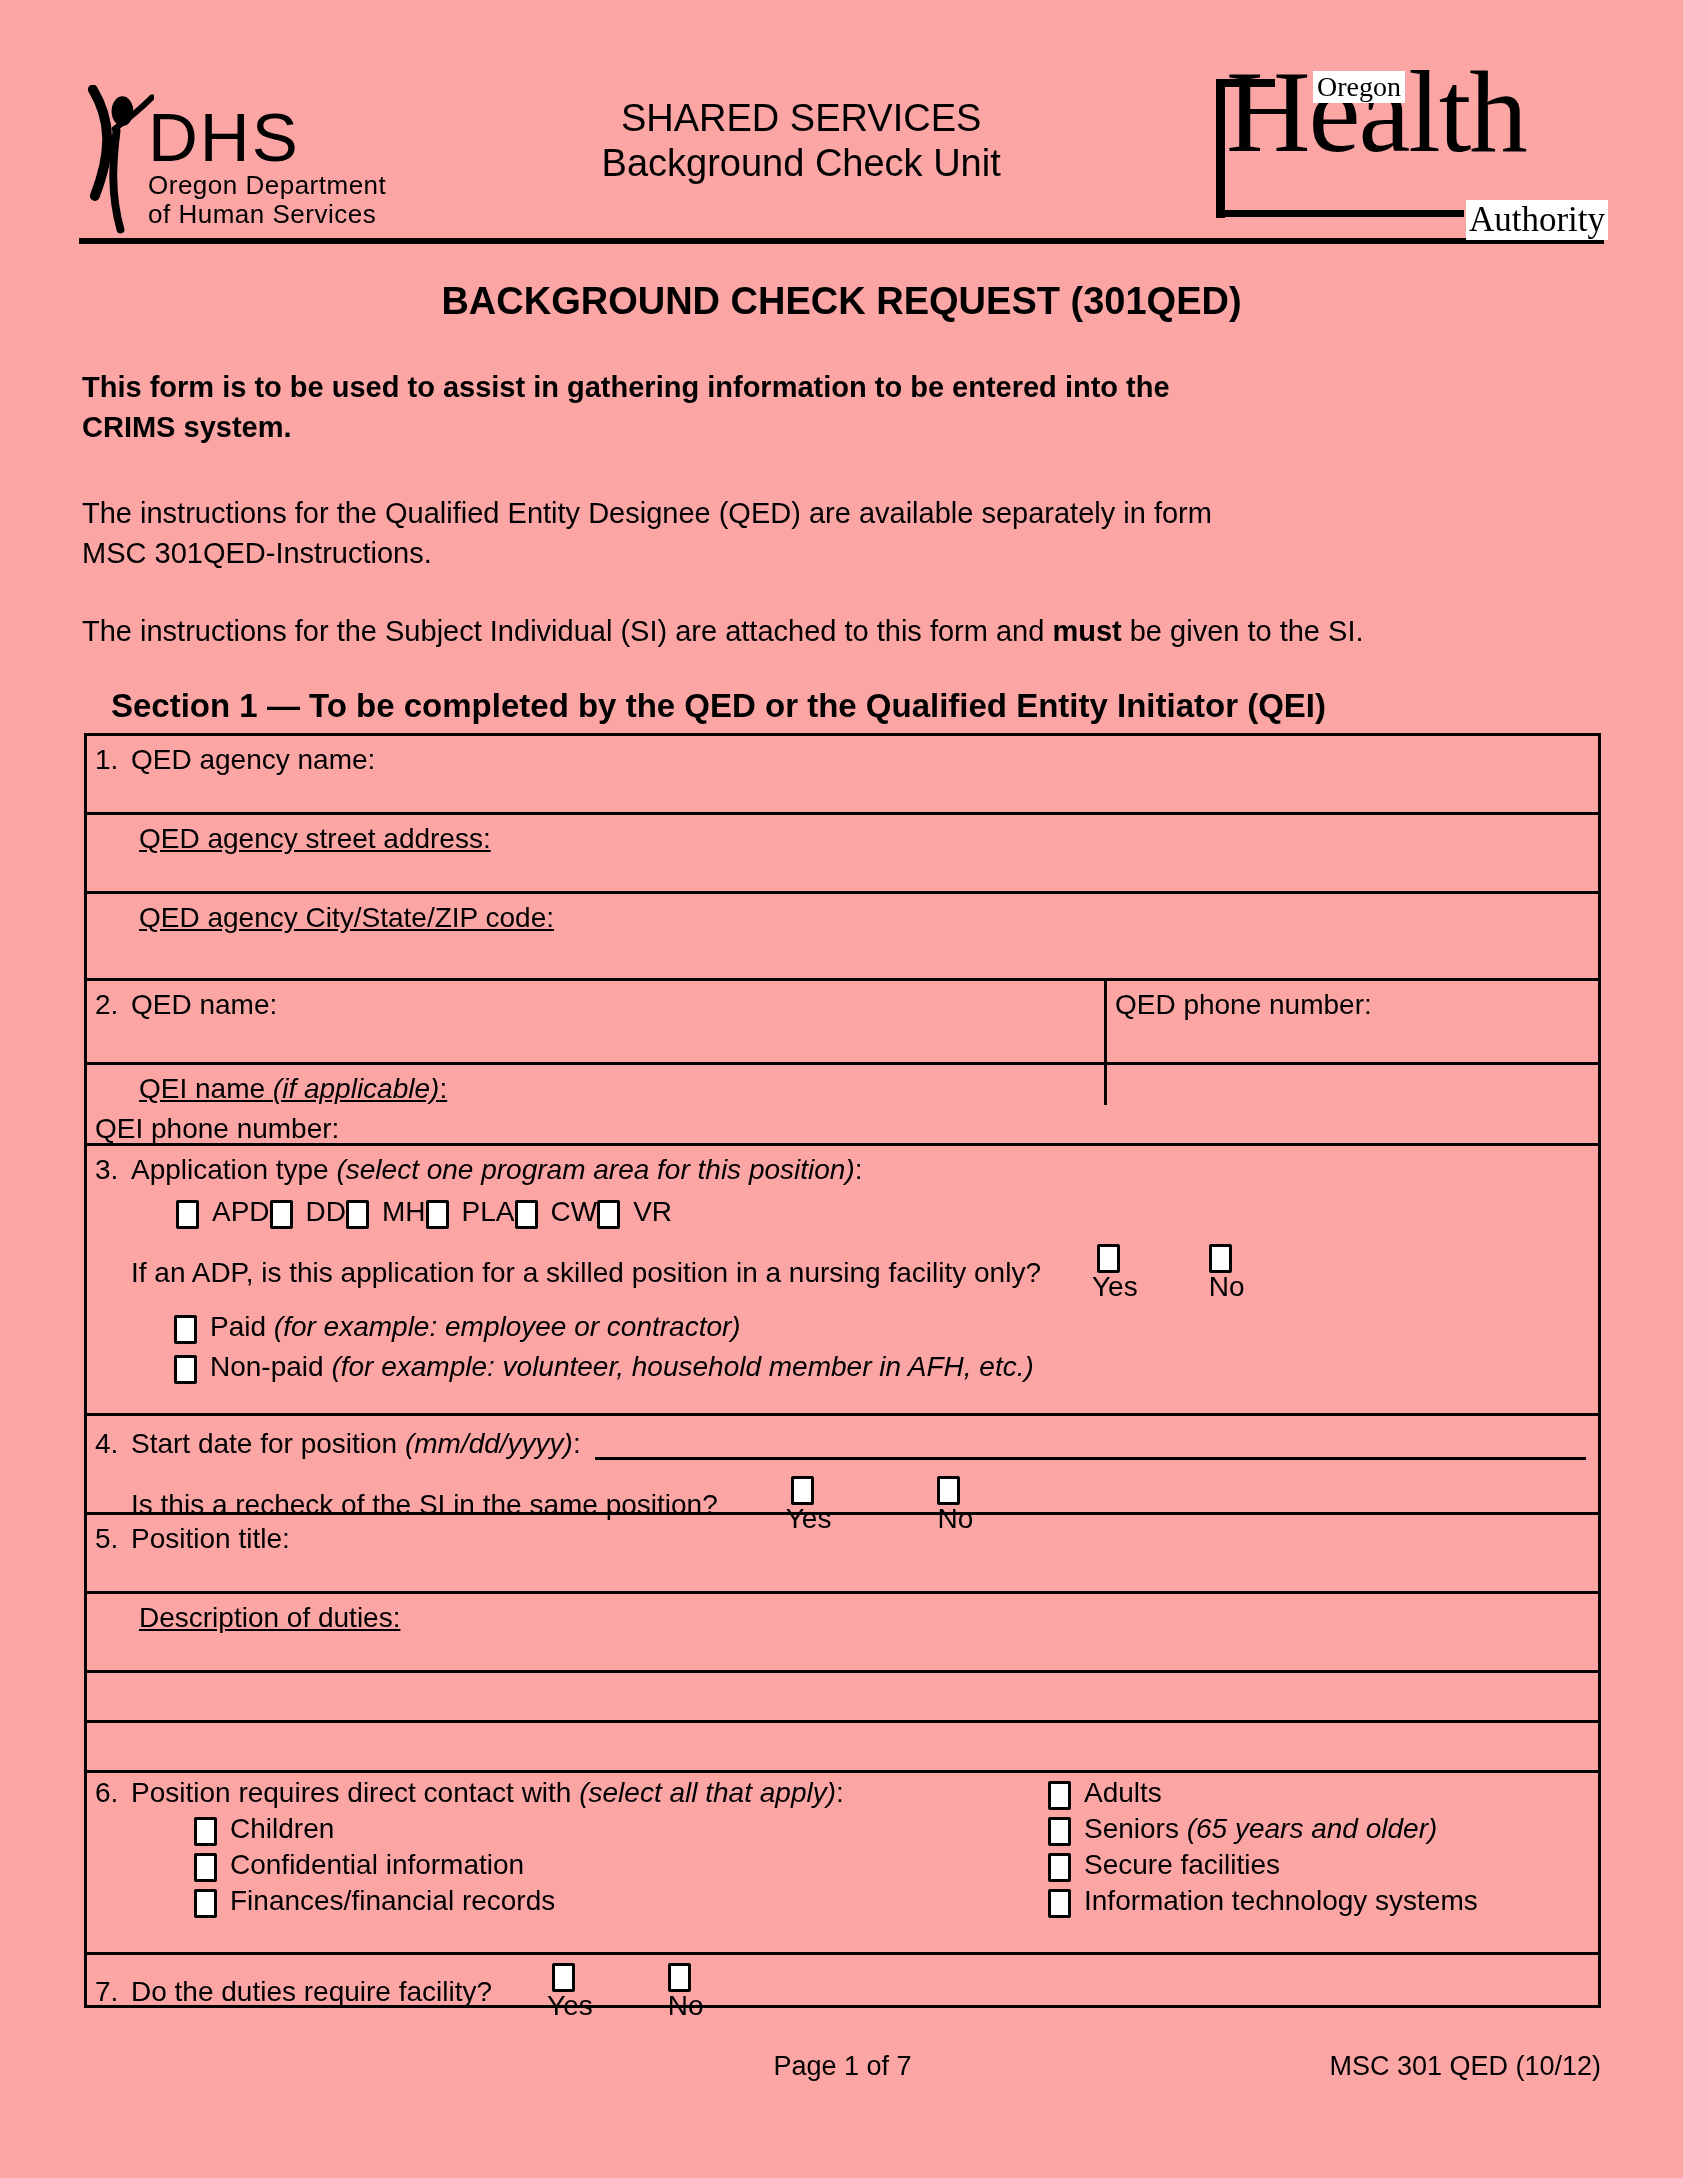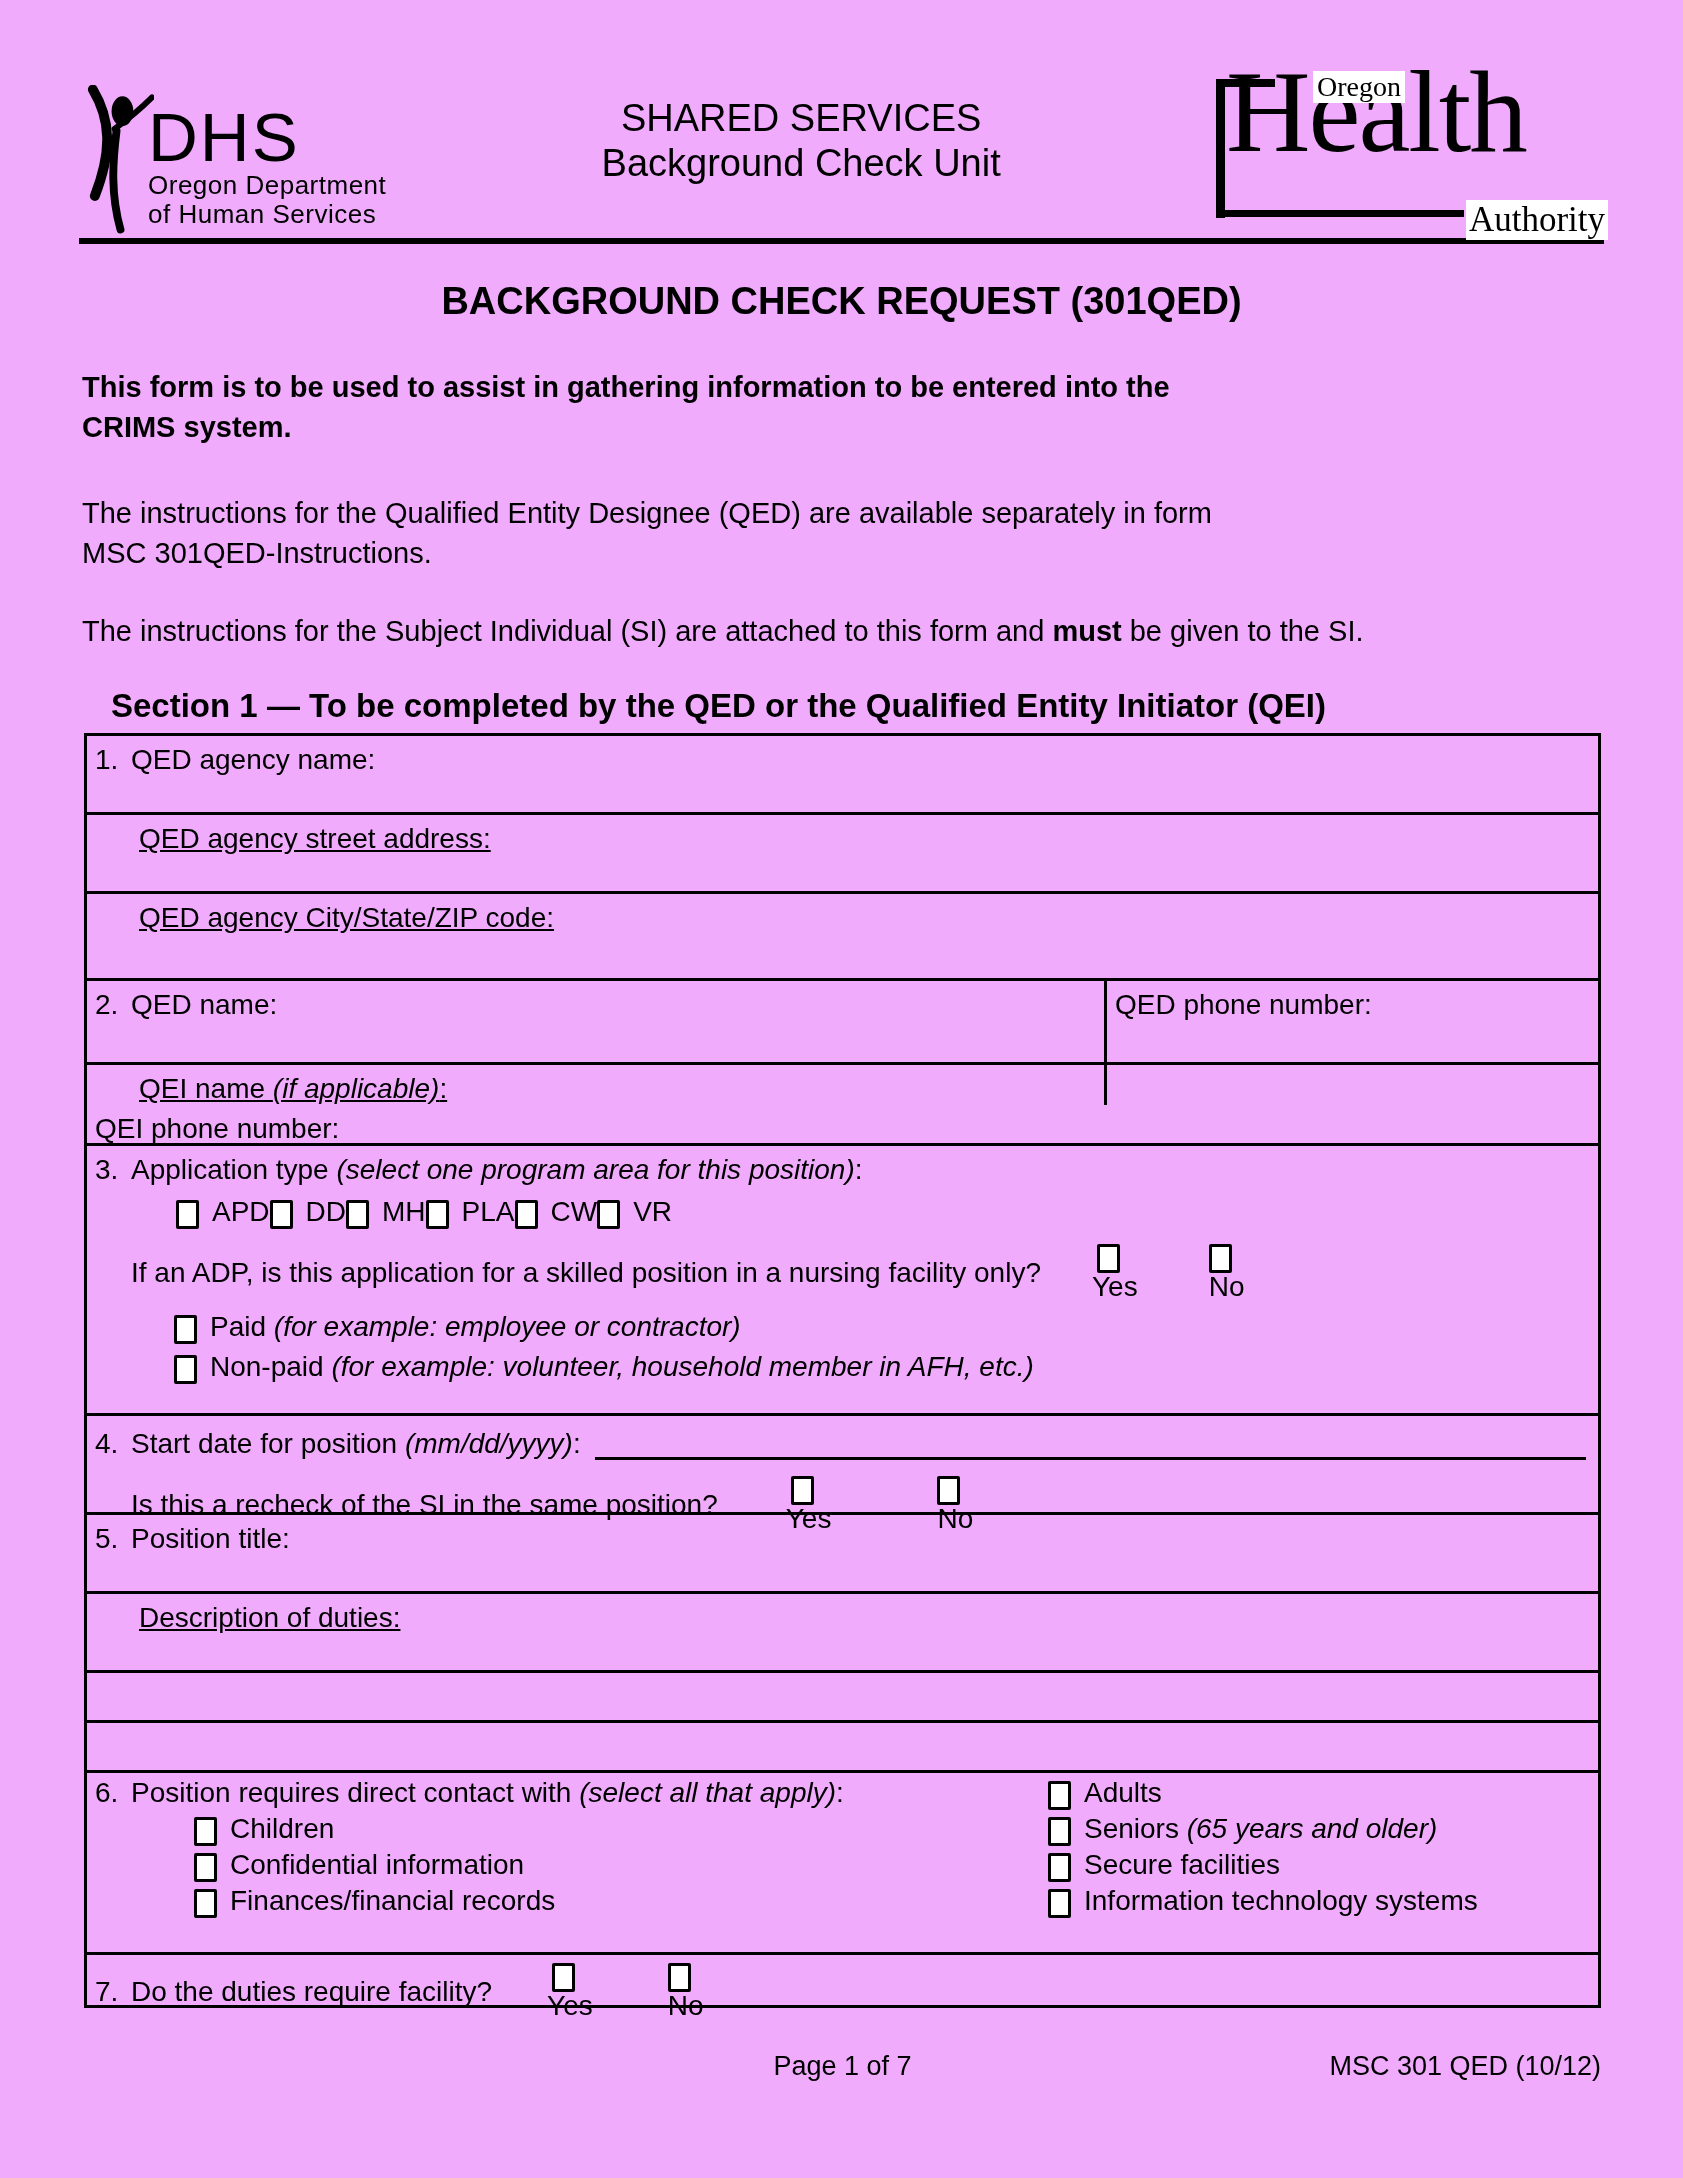--- a/index.html
+++ b/index.html
@@ -2,21 +2,21 @@
 <html><head>
 <meta charset="utf-8">
 <style>
   * { margin: 0; padding: 0; box-sizing: border-box; }
   html, body { background: #888; }
   .page {
     position: relative;
     width: 1683px;
     height: 2178px;
     margin: 0 auto;
-    background: #f0abfc;
+    background: #fca5a5;
     color: #000;
     font-family: "Liberation Sans", "DejaVu Sans", sans-serif;
     overflow: hidden;
   }
   
   .header {
     display: flex;
     align-items: flex-end;
     justify-content: space-between;
     margin: 0 81px;

